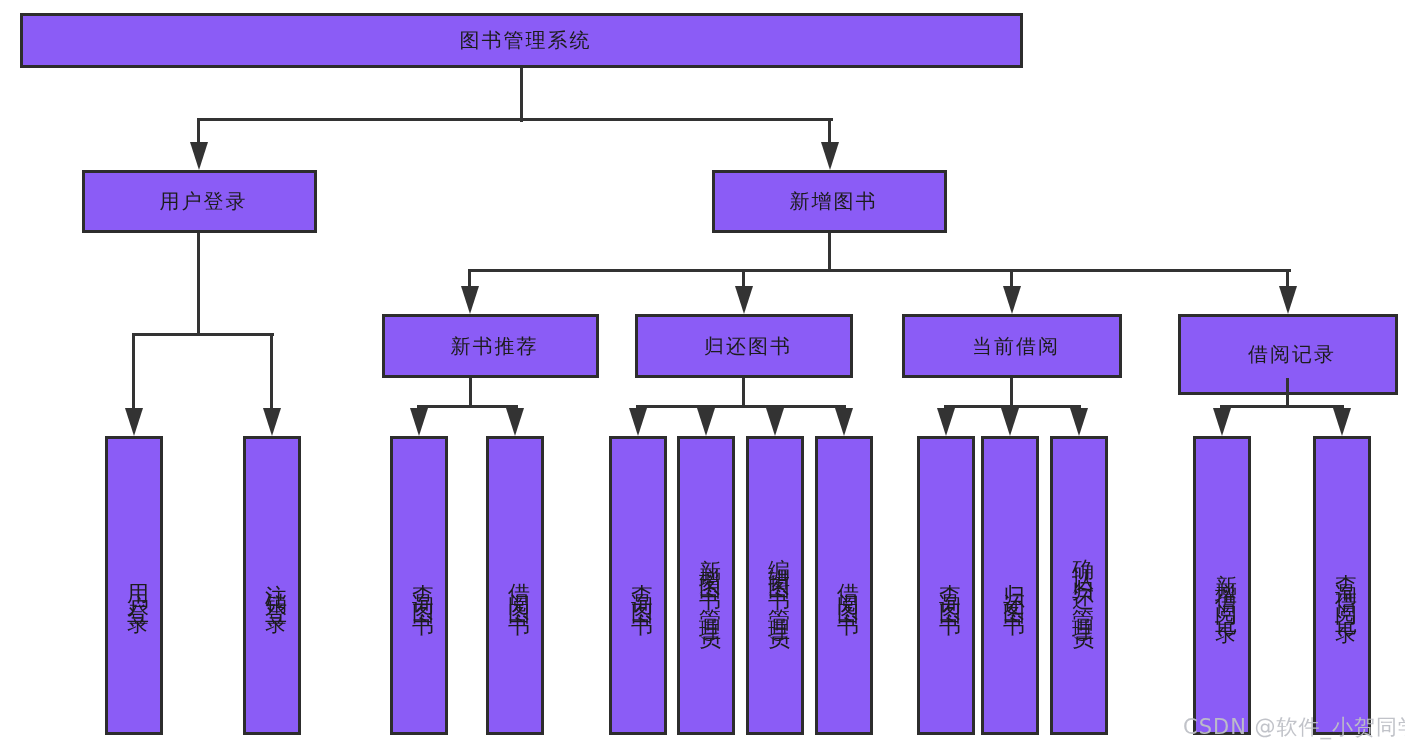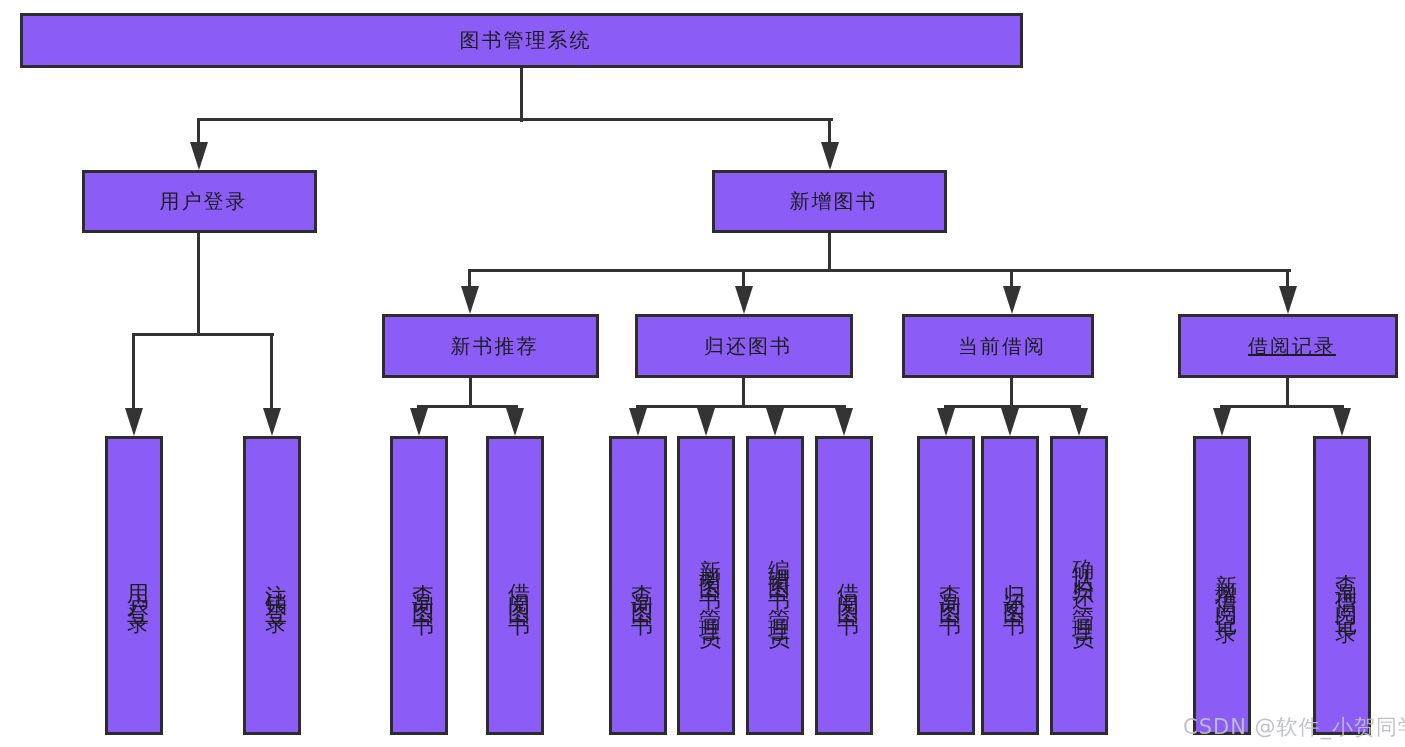--- a/index.html
+++ b/index.html
@@ -66,22 +66,22 @@
   <div class="arrow" style="left:461px; top:286px;"></div>
   <div class="vline" style="left:742px; top:269px; height:21px;"></div>
   <div class="arrow" style="left:735px; top:286px;"></div>
   <div class="vline" style="left:1010px; top:269px; height:21px;"></div>
   <div class="arrow" style="left:1003px; top:286px;"></div>
   <div class="vline" style="left:1286px; top:269px; height:21px;"></div>
   <div class="arrow" style="left:1279px; top:286px;"></div>
 
   <div class="box hbox" style="left:362px; top:314px; width:217px; height:64px;margin-left:20px;">新书推荐</div>
   <div class="box hbox" style="left:635px; top:314px; width:218px; height:64px;">归还图书</div>
-  <div class="box hbox" style="left:902px; top:314px; width:192px; height:64px;text-align:center;">当前借阅</div>
-  <div class="box hbox" style="left:1178px; top:314px; width:220px; height:64px;text-decoration:underline;">借阅记录</div>
+  <div class="box hbox" style="left:902px; top:314px; width:220px; height:64px;text-align:center;">当前借阅</div>
+  <div class="box hbox" style="left:1178px; top:314px; width:220px; height:81px;">借阅记录</div>
 
   <div class="vline" style="left:469px; top:378px; height:30px;"></div>
   <div class="hline" style="left:417px; top:405px; width:101px;"></div>
   <div class="arrow" style="left:410px; top:408px;"></div>
   <div class="arrow" style="left:506px; top:408px;"></div>
 
   <div class="vline" style="left:742px; top:378px; height:30px;"></div>
   <div class="hline" style="left:636px; top:405px; width:210px;"></div>
   <div class="arrow" style="left:629px; top:408px;"></div>
   <div class="arrow" style="left:697px; top:408px;"></div>

